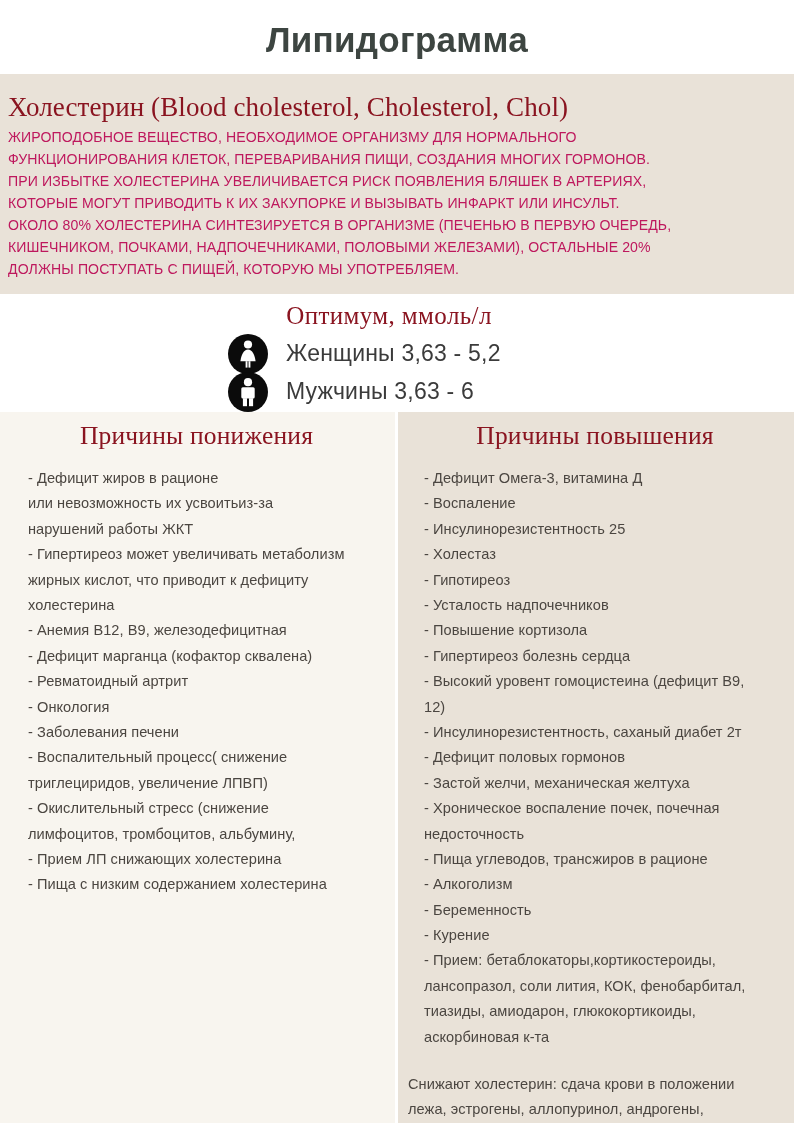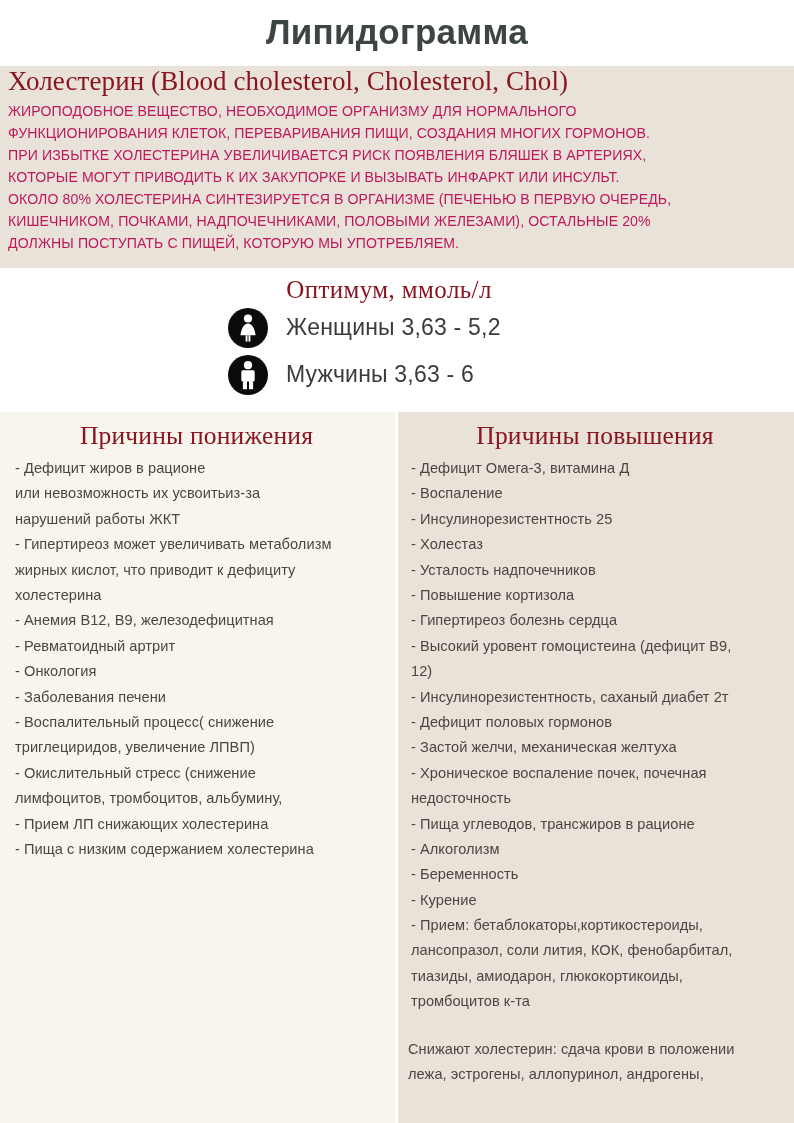--- a/index.html
+++ b/index.html
@@ -17,29 +17,29 @@
   }
 
   
   .page-title {
     text-align: center;
     font-family: "Liberation Sans", sans-serif;
     font-size: 35px;
     font-weight: bold;
     color: #3d4541;
     letter-spacing: 0.3px;
-    padding: 13px 0 14px 0;
+    padding: 21px 0 14px 0;
     margin: 0;
     line-height: 1.1;
   }
 
   
   .desc-block {
     background: #e9e2d8;
-    padding: 0 8px 14px 8px;
+    padding: 18px 8px 14px 8px;
     box-sizing: border-box;
   }
   .desc-heading {
     font-family: "Liberation Serif", serif;
     font-size: 27px;
     color: #8a1420;
     line-height: 1.15;
     margin: 0 0 3px 0;
     letter-spacing: 0.1px;
   }
@@ -67,21 +67,21 @@
     color: #8a1420;
     text-align: center;
     margin: 0 0 5px 0;
     letter-spacing: 0.4px;
   }
   .optimum-rows {
     display: flex;
     flex-direction: column;
     align-items: flex-start;
     margin-left: 228px;
-    gap: 10px;
+    gap: 1px;
   }
   .optimum-row {
     display: flex;
     align-items: center;
     gap: 18px;
     height: 37px;
   }
   .gender-icon {
     width: 40px;
     height: 40px;
@@ -132,21 +132,21 @@
     font-family: "Liberation Serif", serif;
     font-size: 25.5px;
     color: #8a1420;
     text-align: center;
     margin: 0 0 6px 0;
     line-height: 1.1;
     letter-spacing: 0.2px;
   }
   .col-list {
     list-style: none;
-    margin: 3px;
+    margin: 16px;
     padding: 0;
   }
   .col-list li {
     font-family: "Liberation Sans", sans-serif;
     font-size: 14.6px;
     color: #4b4641;
     line-height: 1.74;
     letter-spacing: 0.05px;
   }
   .note-block {
@@ -214,20 +214,21 @@
   <div class="col col-left">
     <div class="col-heading">Причины понижения</div>
     <ul class="col-list">
       <li>- Дефицит жиров в рационе</li>
       <li>или невозможность их усвоитьиз-за</li>
       <li>нарушений работы ЖКТ</li>
       <li>- Гипертиреоз может увеличивать метаболизм</li>
       <li>жирных кислот, что приводит к дефициту</li>
       <li>холестерина</li>
       <li>- Анемия В12, В9, железодефицитная</li>
+      <li>- Дефицит марганца (кофактор сквалена)</li>
       <li>- Ревматоидный артрит</li>
       <li>- Онкология</li>
       <li>- Заболевания печени</li>
       <li>- Воспалительный процесс( снижение</li>
       <li>триглециридов, увеличение ЛПВП)</li>
       <li>- Окислительный стресс (снижение</li>
       <li>лимфоцитов, тромбоцитов, альбумину,</li>
       <li>- Прием ЛП снижающих холестерина</li>
       <li>- Пища с низким содержанием холестерина</li>
     </ul>
@@ -235,38 +236,39 @@
 
   <div class="col-gap"></div>
 
   <div class="col col-right">
     <div class="col-heading">Причины повышения</div>
     <ul class="col-list">
       <li>- Дефицит Омега-3, витамина Д</li>
       <li>- Воспаление</li>
       <li>- Инсулинорезистентность 25</li>
       <li>- Холестаз</li>
+      <li>- Гипотиреоз</li>
       <li>- Усталость надпочечников</li>
       <li>- Повышение кортизола</li>
       <li>- Гипертиреоз болезнь сердца</li>
       <li>- Высокий уровент гомоцистеина (дефицит В9,</li>
       <li>12)</li>
       <li>- Инсулинорезистентность, саханый диабет 2т</li>
       <li>- Дефицит половых гормонов</li>
       <li>- Застой желчи, механическая желтуха</li>
       <li>- Хроническое воспаление почек, почечная</li>
       <li>недосточность</li>
       <li>- Пища углеводов, трансжиров в рационе</li>
       <li>- Алкоголизм</li>
       <li>- Беременность</li>
       <li>- Курение</li>
       <li>- Прием: бетаблокаторы,кортикостероиды,</li>
       <li>лансопразол, соли лития, КОК, фенобарбитал,</li>
       <li>тиазиды, амиодарон, глюкокортикоиды,</li>
-      <li>тромбоцитов к-та</li>
+      <li>аскорбиновая к-та</li>
     </ul>
     <div class="note-block">
       <div>Снижают холестерин: сдача крови в положении</div>
       <div>лежа, эстрогены, аллопуринол, андрогены,</div>
 
     </div>
   </div>
 
 </div>
 

